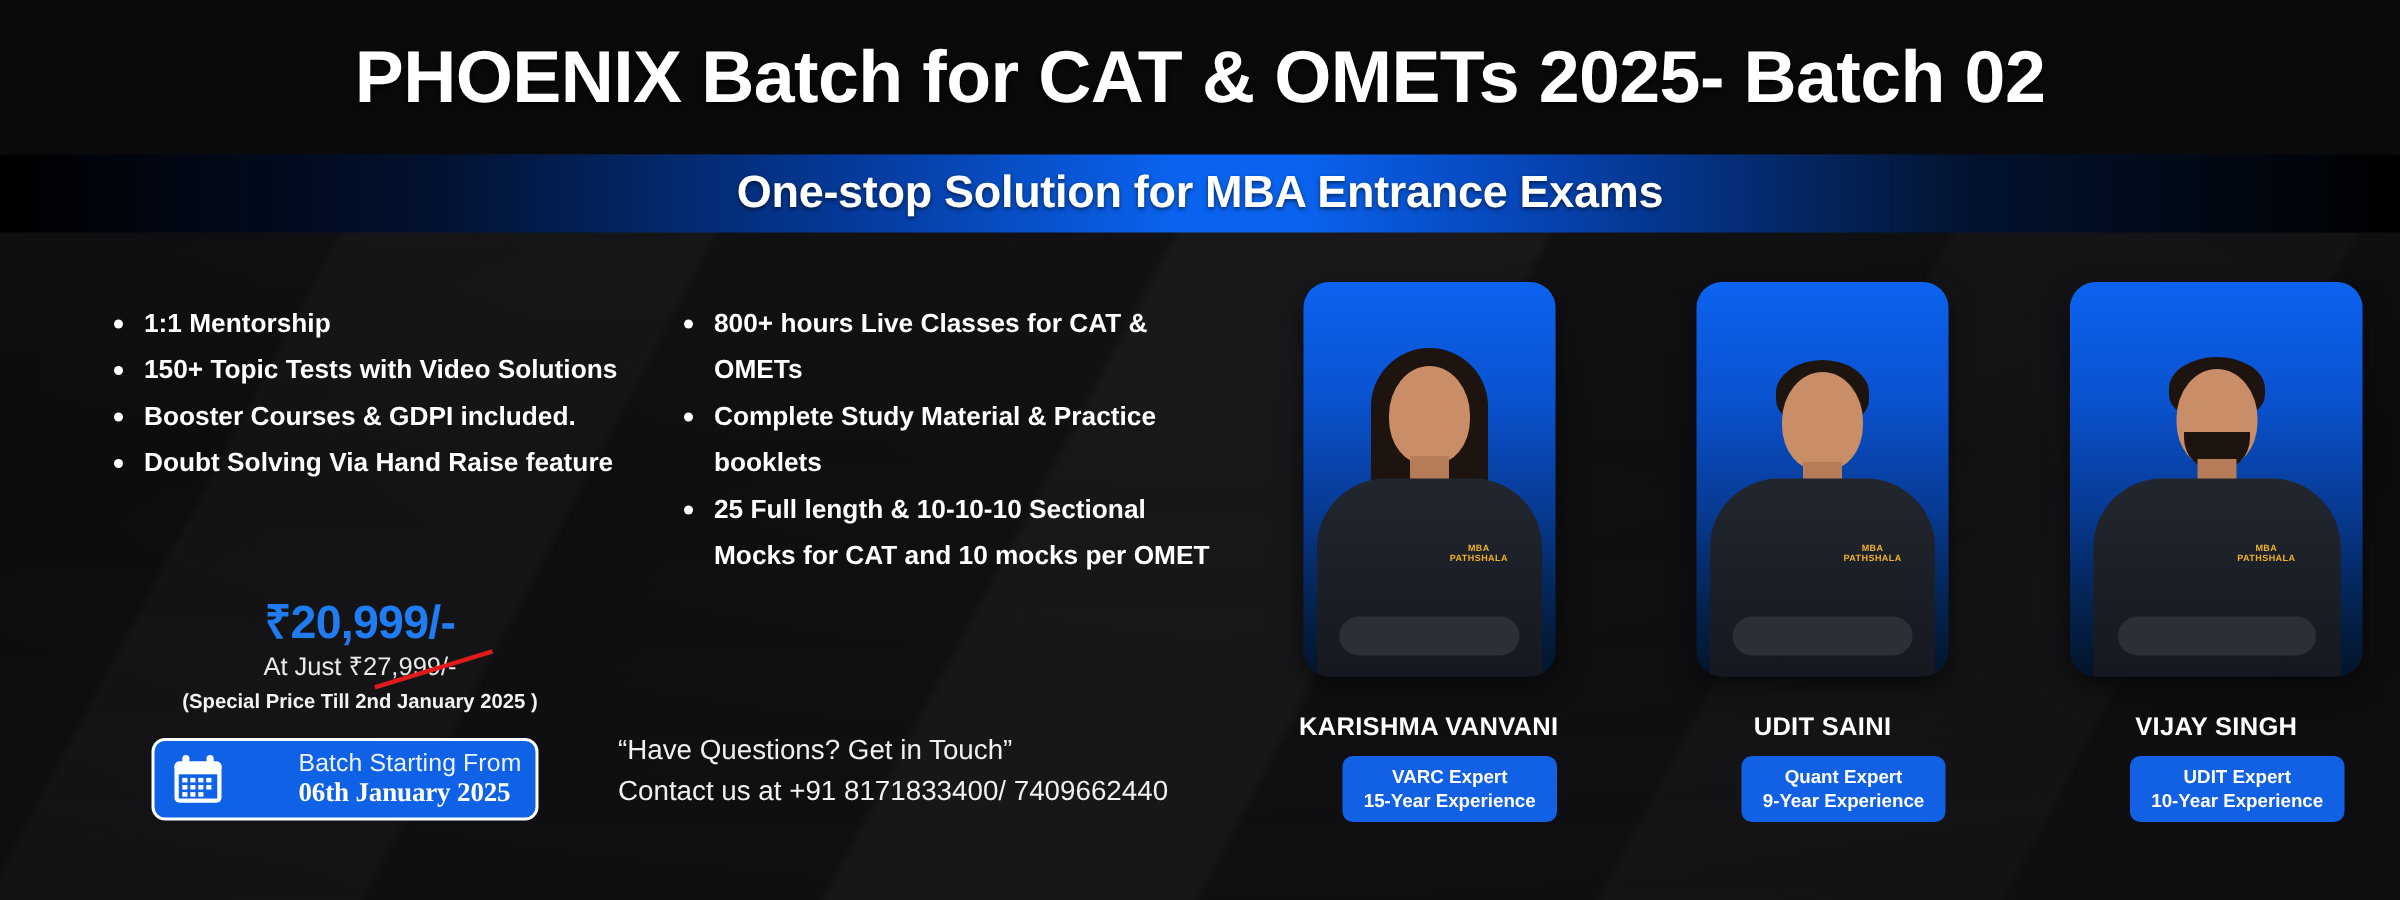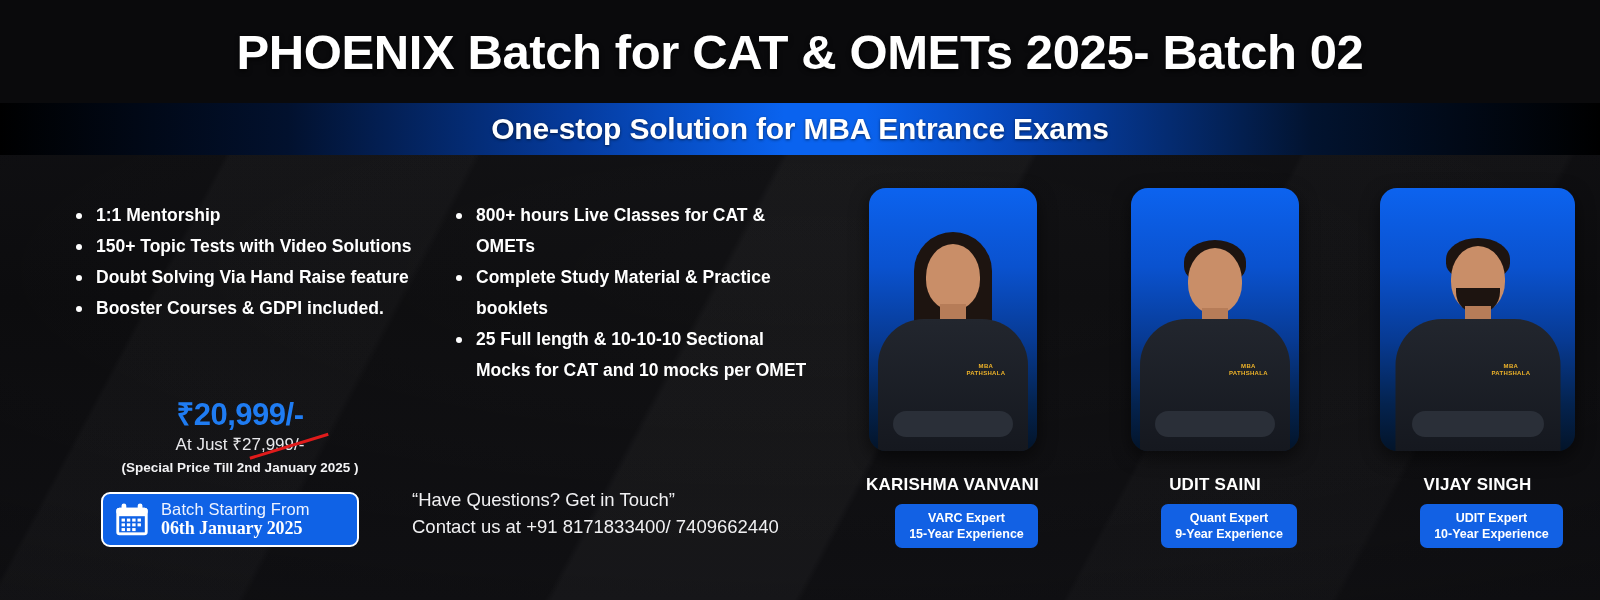--- a/index.html
+++ b/index.html
@@ -164,21 +164,21 @@
     box-sizing: border-box;
     background: #0f62e6;
     border: 2px solid #ffffff;
     border-radius: 9px;
     display: flex;
     align-items: center;
     padding-left: 10px;
     gap: 10px;
   }
   .cal-icon { width: 38px; height: 38px; flex: none; }
-  .batch-text { line-height: 1.05; }
+  .batch-text { line-height: 1.05; margin-left: 38px; }
   .batch-line1 {
     color: #eef3ff;
     font-size: 16.5px;
     font-weight: 400;
     letter-spacing: 0.1px;
   }
   .batch-line2 {
     color: #ffffff;
     font-size: 18px;
     font-weight: 700;
@@ -312,22 +312,22 @@
     <div class="main-title">PHOENIX Batch for CAT &amp; OMETs 2025- Batch 02</div>
   </div>
 
   <div class="subtitle-band">
     <div class="subtitle">One-stop Solution for MBA Entrance Exams</div>
   </div>
 
   <ul class="bullets" id="bullets-left">
     <li>1:1 Mentorship</li>
     <li>150+ Topic Tests with Video Solutions</li>
+    <li>Booster Courses &amp; GDPI included.</li>
     <li>Doubt Solving Via Hand Raise feature</li>
-    <li>Booster Courses &amp; GDPI included.</li>
   </ul>
 
   <ul class="bullets" id="bullets-right">
     <li>800+ hours Live Classes for CAT &amp; OMETs</li>
     <li>Complete Study Material &amp; Practice booklets</li>
     <li>25 Full length &amp; 10-10-10 Sectional Mocks for CAT and 10 mocks per OMET</li>
   </ul>
 
   <div class="price-block">
     <div class="price-main">₹20,999/-</div>

